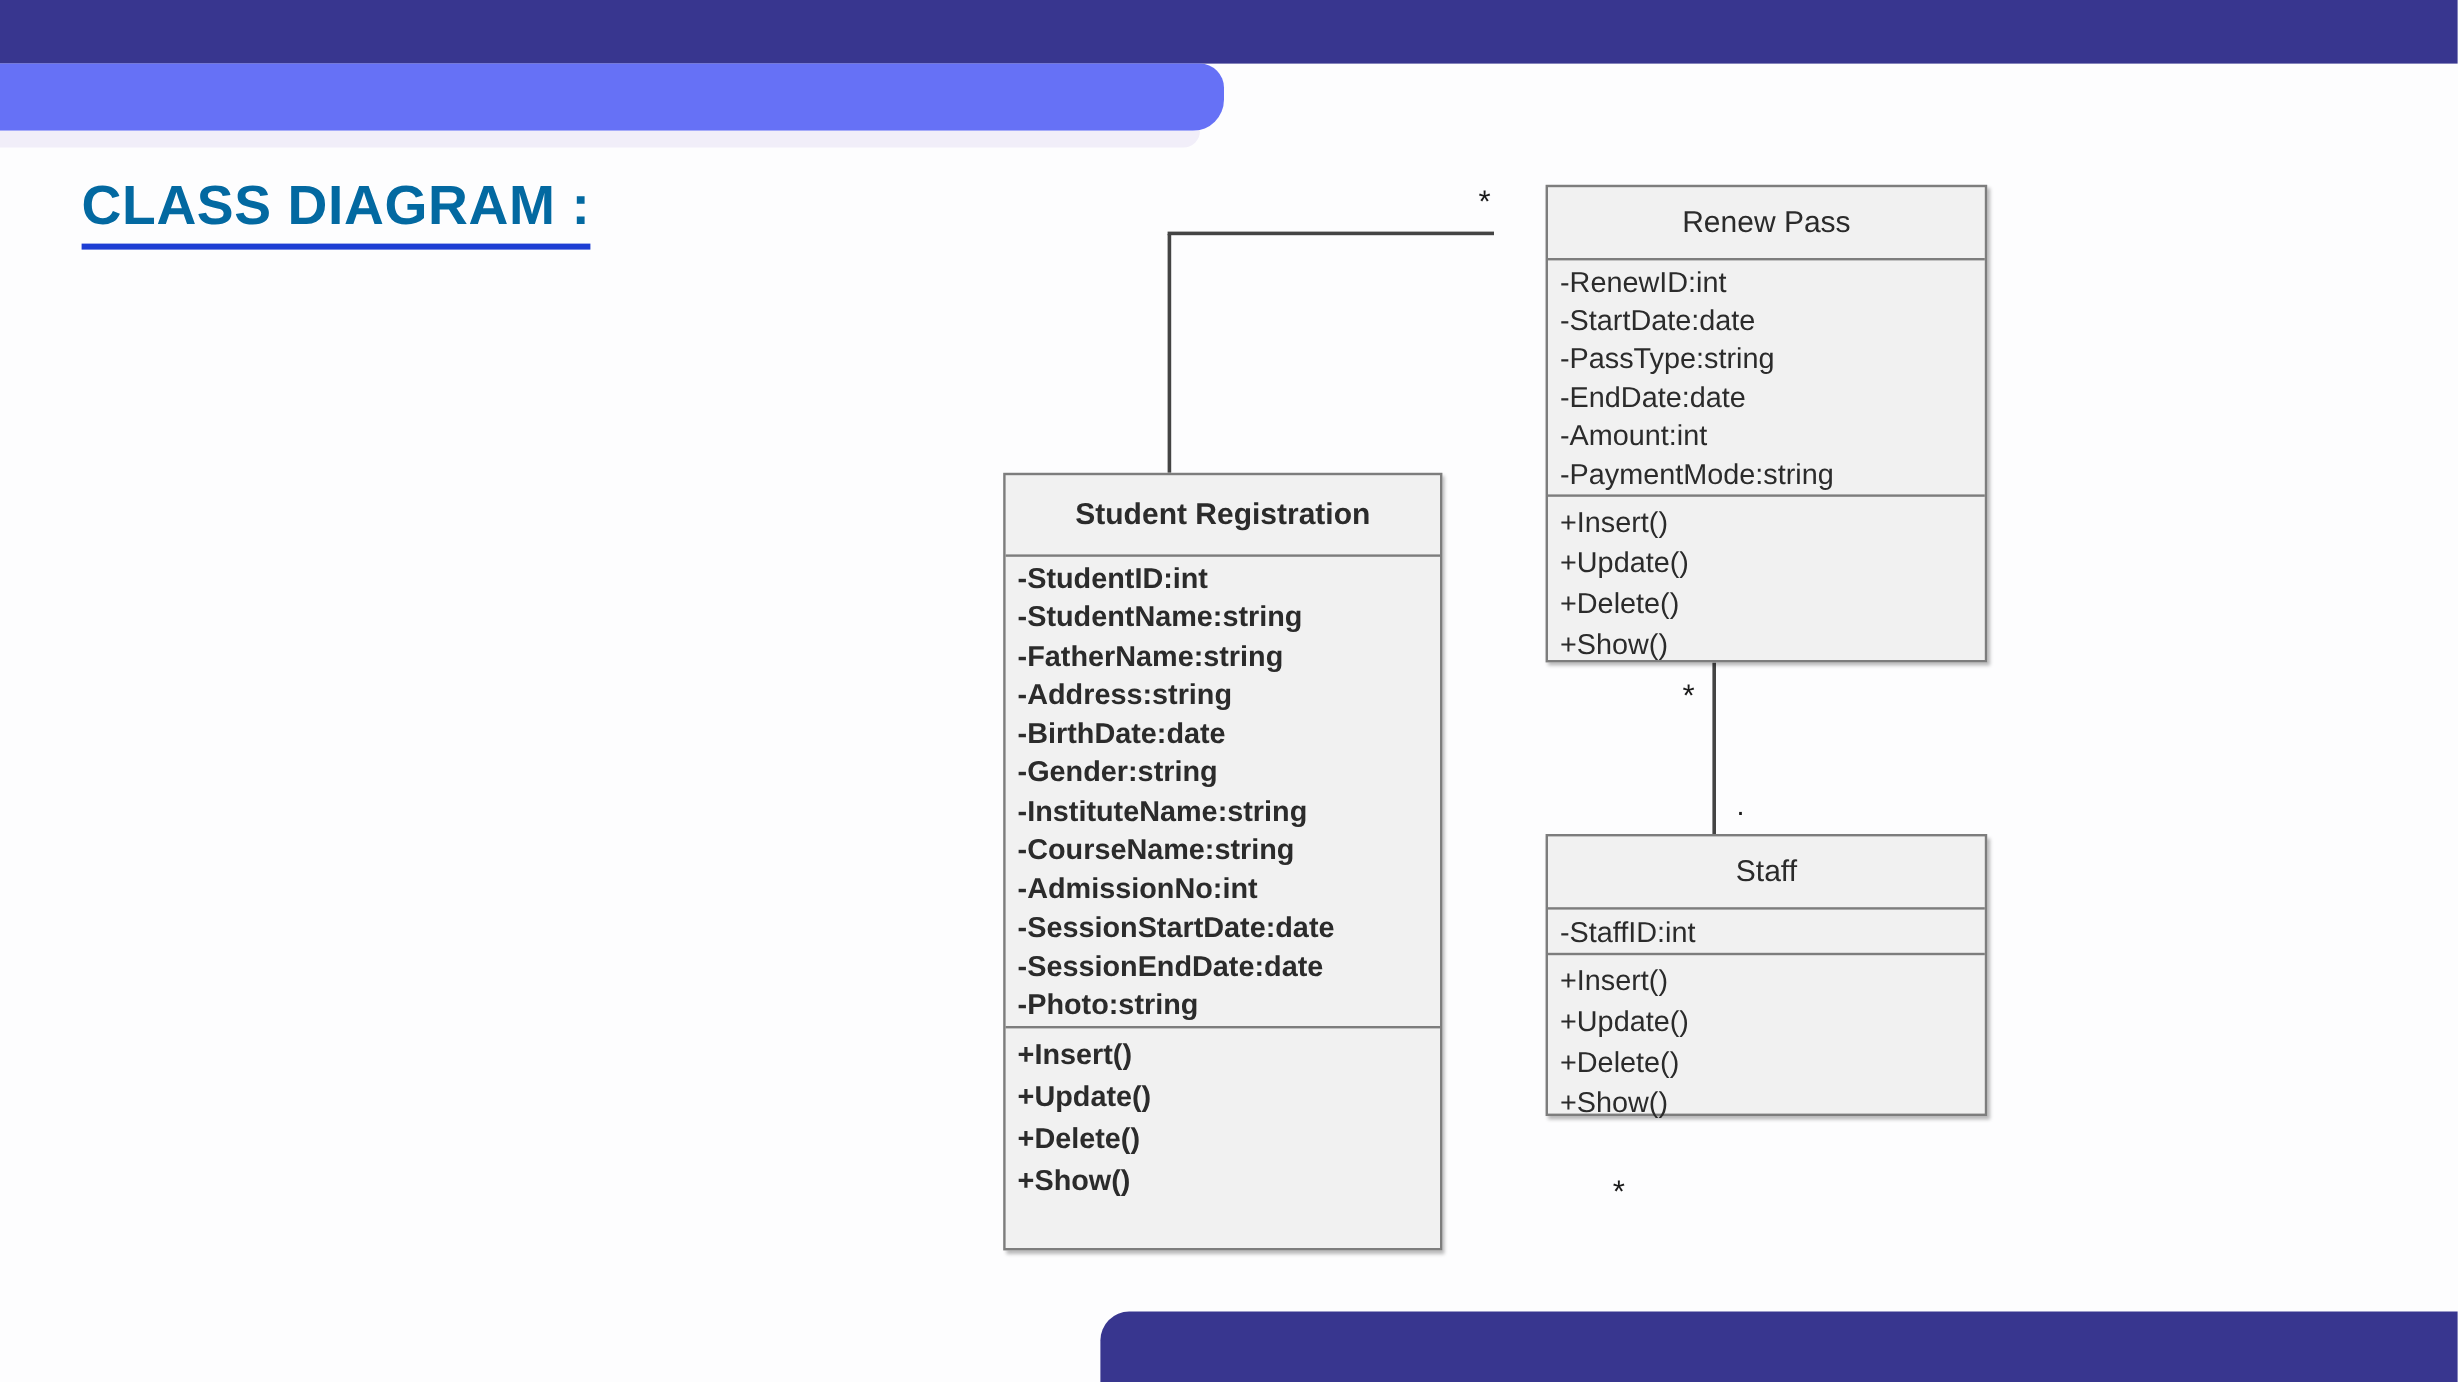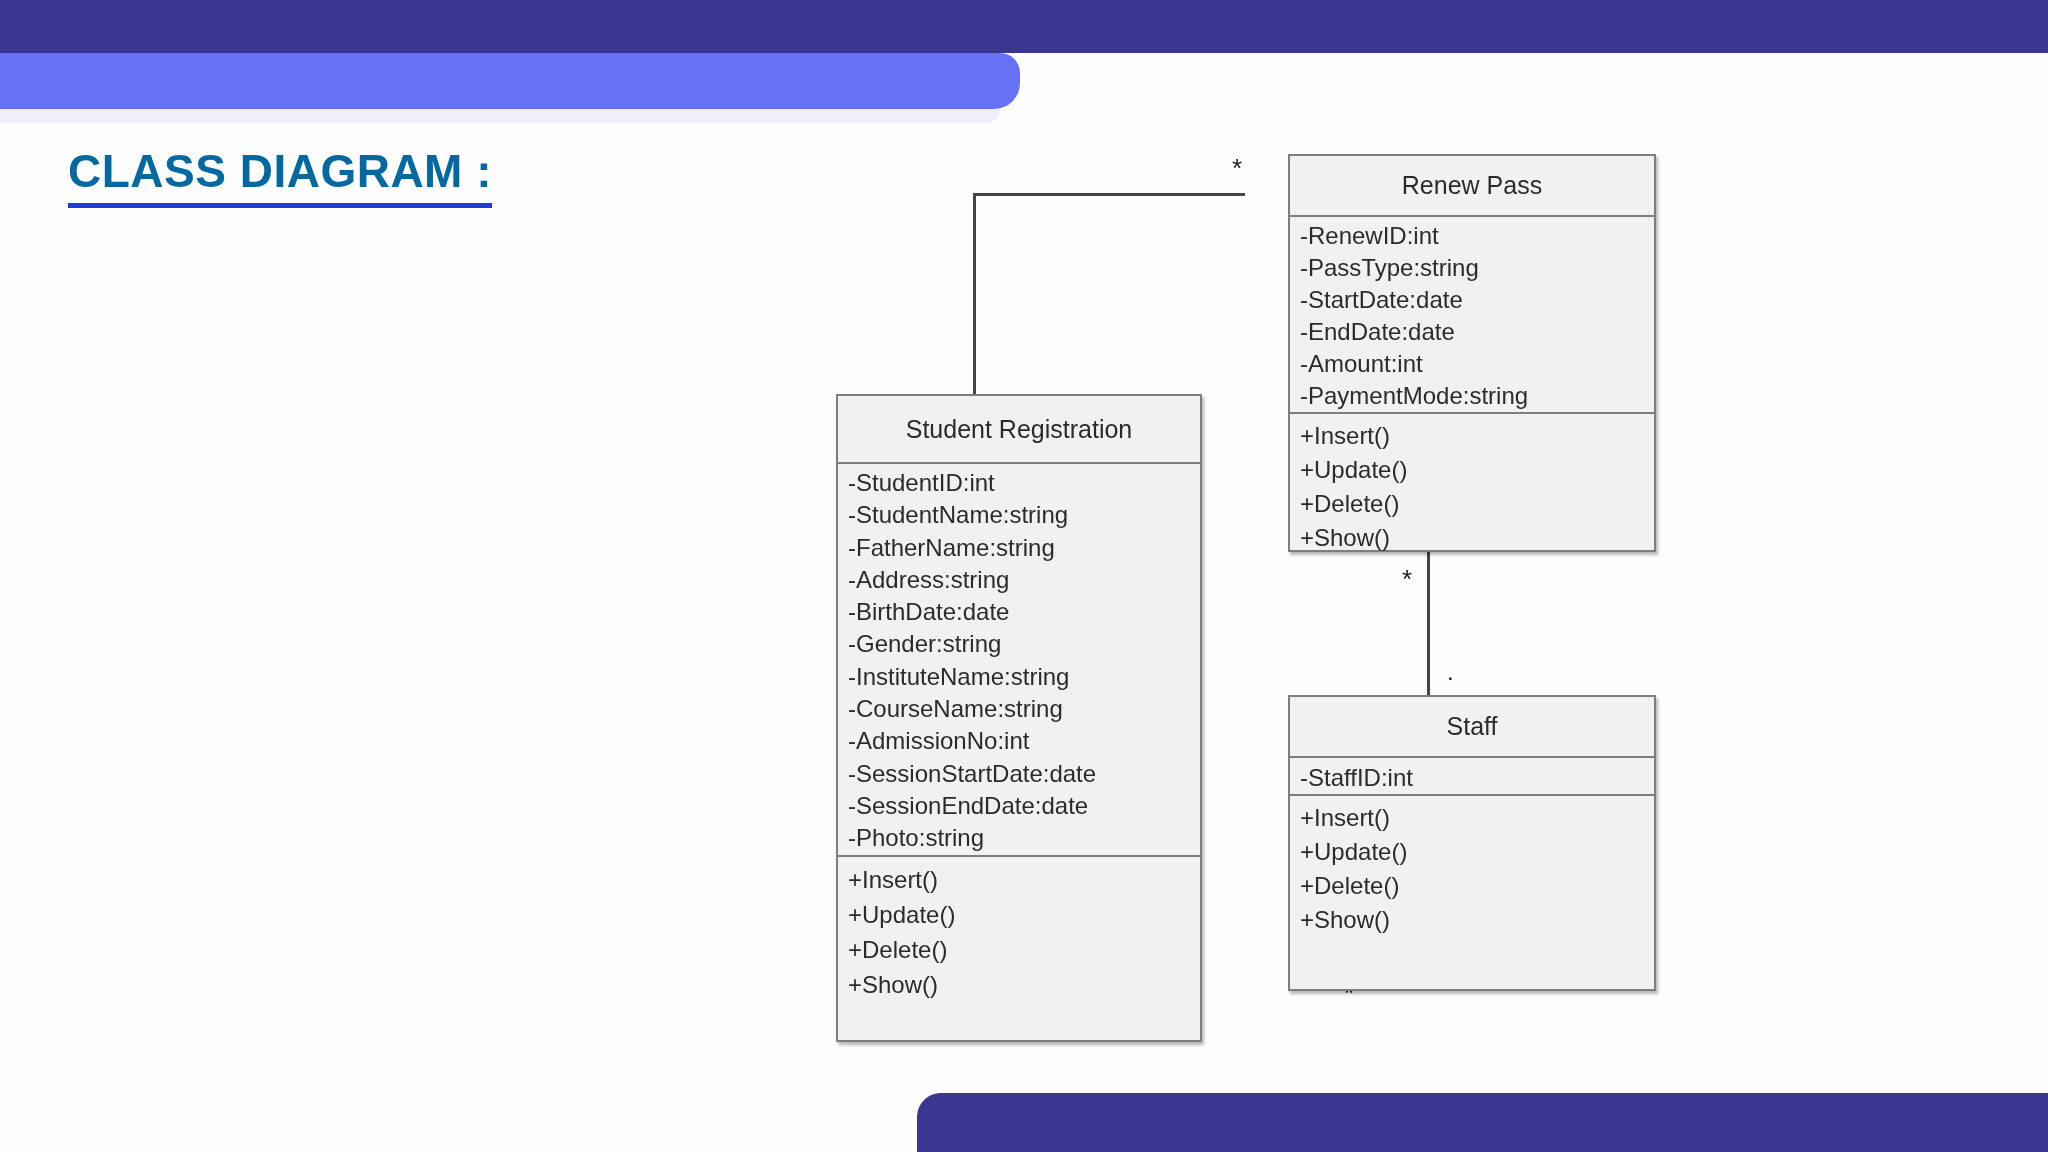--- a/index.html
+++ b/index.html
@@ -62,31 +62,31 @@
     font-size:24px;
   }
   .uml-methods{
     box-sizing:border-box;
     flex:1 1 auto;
     padding:5px 4px 0 10px;
     font-size:24px;
   }
   .uml-attrs .row,.uml-methods .row{white-space:nowrap;}
 
-  .box-sr{left:792px;top:394px;width:366px;height:648px;}
+  .box-sr{left:792px;top:394px;width:366px;height:648px;font-weight:bold;}
   .box-sr .uml-title{height:68px;}
   .box-sr .uml-attrs .row{line-height:32.3px;}
   .box-sr .uml-methods .row{line-height:35px;}
 
   .box-rp{left:1244px;top:154px;width:368px;height:398px;}
   .box-rp .uml-title{height:61px;}
   .box-rp .uml-attrs .row{line-height:32px;}
   .box-rp .uml-methods .row{line-height:34px;}
 
-  .box-st{left:1244px;top:695px;width:368px;height:296px;}
+  .box-st{left:1244px;top:695px;width:368px;height:235px;}
   .box-st .uml-title{height:61px;}
   .box-st .uml-attrs .row{line-height:33px;}
   .box-st .uml-methods .row{line-height:34px;}
 
   
   .conn{position:absolute;background:#444444;}
   .conn-v1{left:973px;top:195px;width:3px;height:199px;}
   .conn-h1{left:973px;top:193px;width:272px;height:3px;}
   .conn-v2{left:1427px;top:552px;width:3px;height:143px;}
 
@@ -141,22 +141,22 @@
     <div class="row">+Update()</div>
     <div class="row">+Delete()</div>
     <div class="row">+Show()</div>
   </div>
 </div>
 
 <div class="uml-box box-rp">
   <div class="uml-title">Renew Pass</div>
   <div class="uml-attrs">
     <div class="row">-RenewID:int</div>
+    <div class="row">-StartDate:date</div>
     <div class="row">-PassType:string</div>
-    <div class="row">-StartDate:date</div>
     <div class="row">-EndDate:date</div>
     <div class="row">-Amount:int</div>
     <div class="row">-PaymentMode:string</div>
   </div>
   <div class="uml-methods">
     <div class="row">+Insert()</div>
     <div class="row">+Update()</div>
     <div class="row">+Delete()</div>
     <div class="row">+Show()</div>
   </div>

